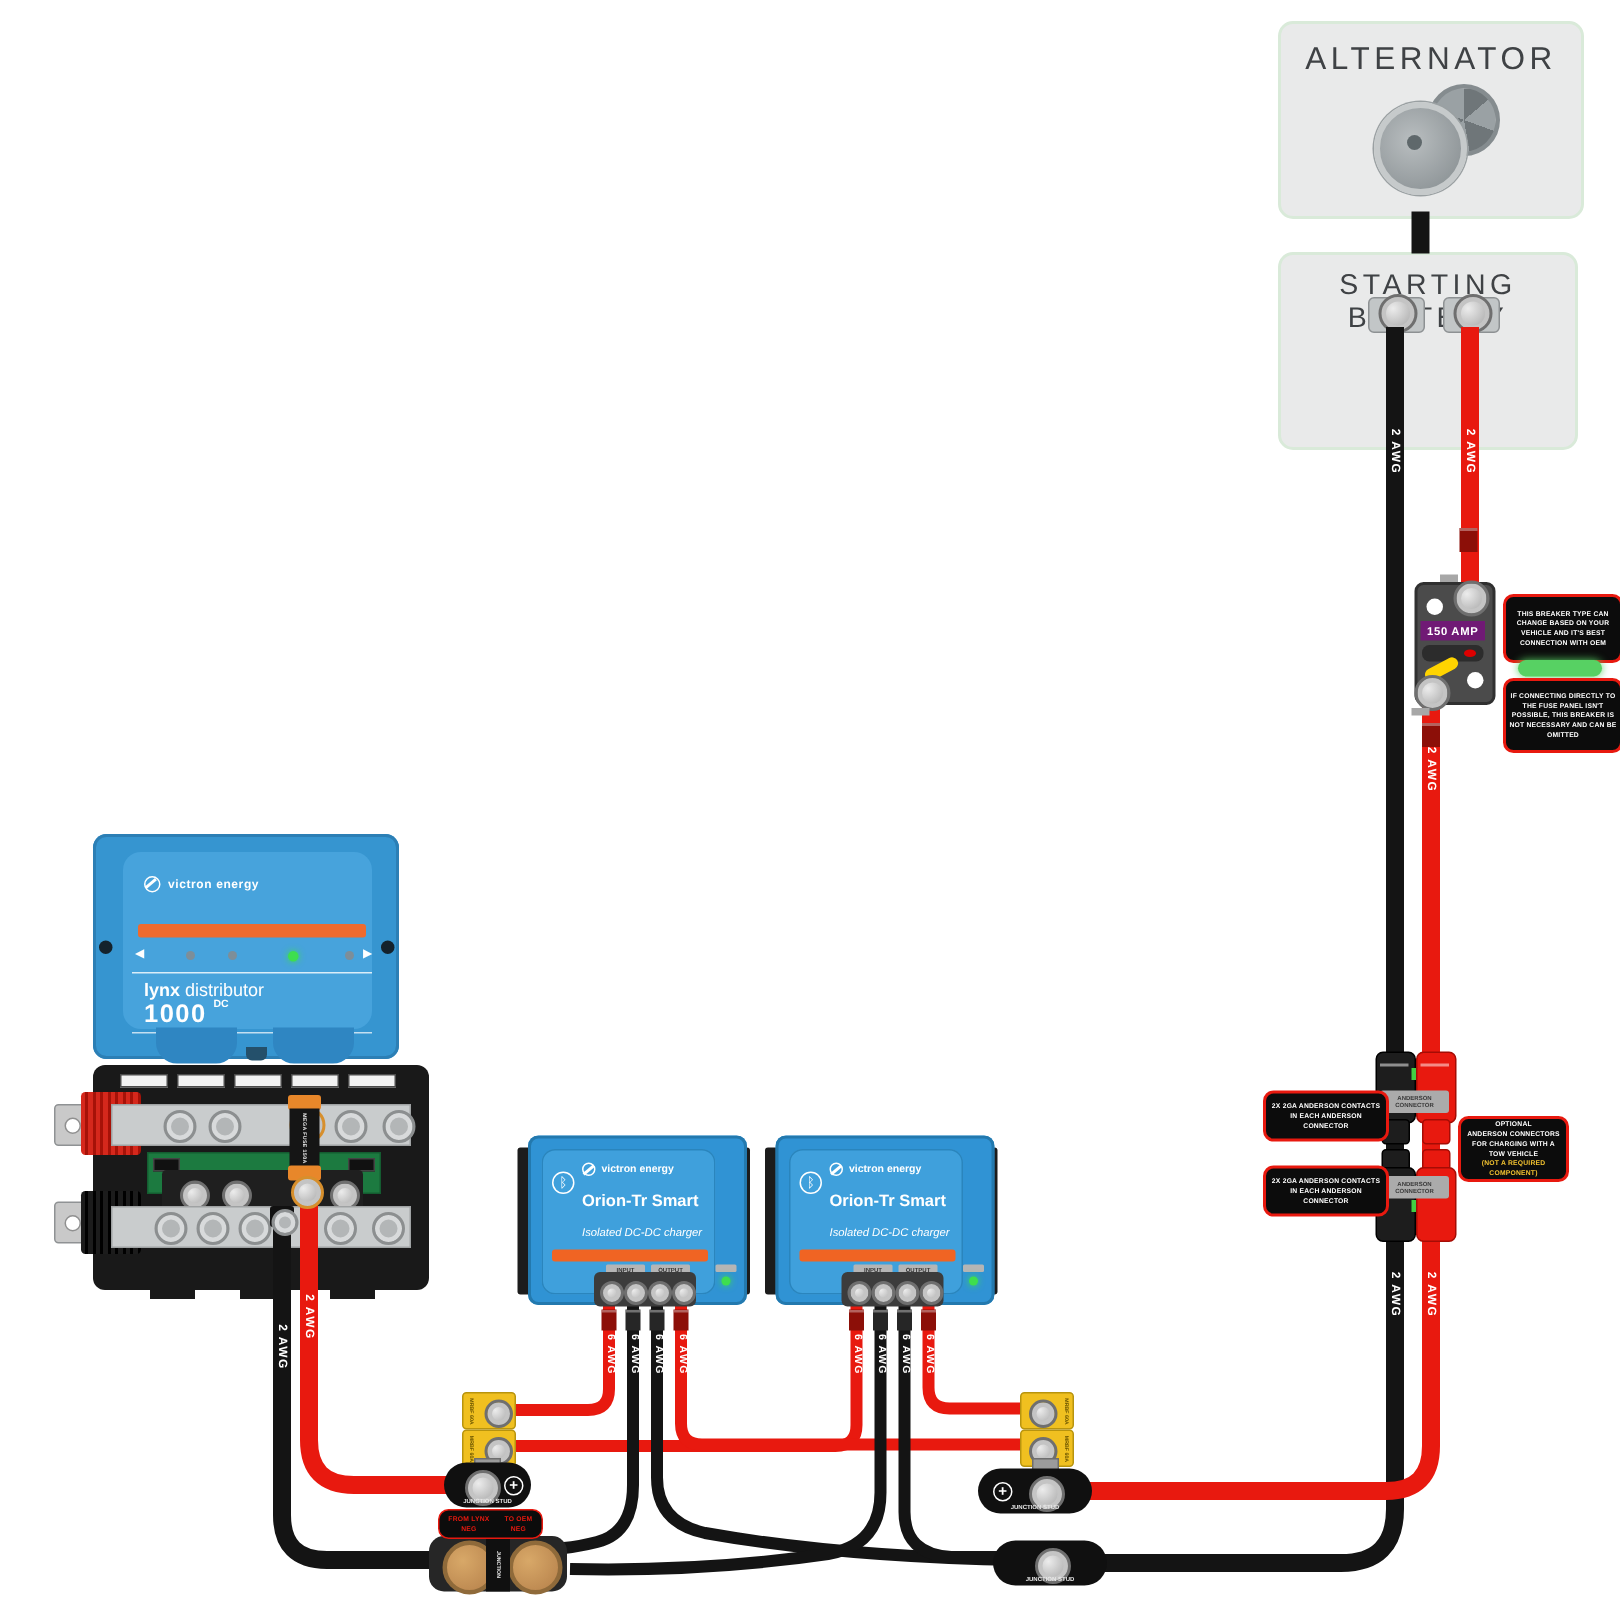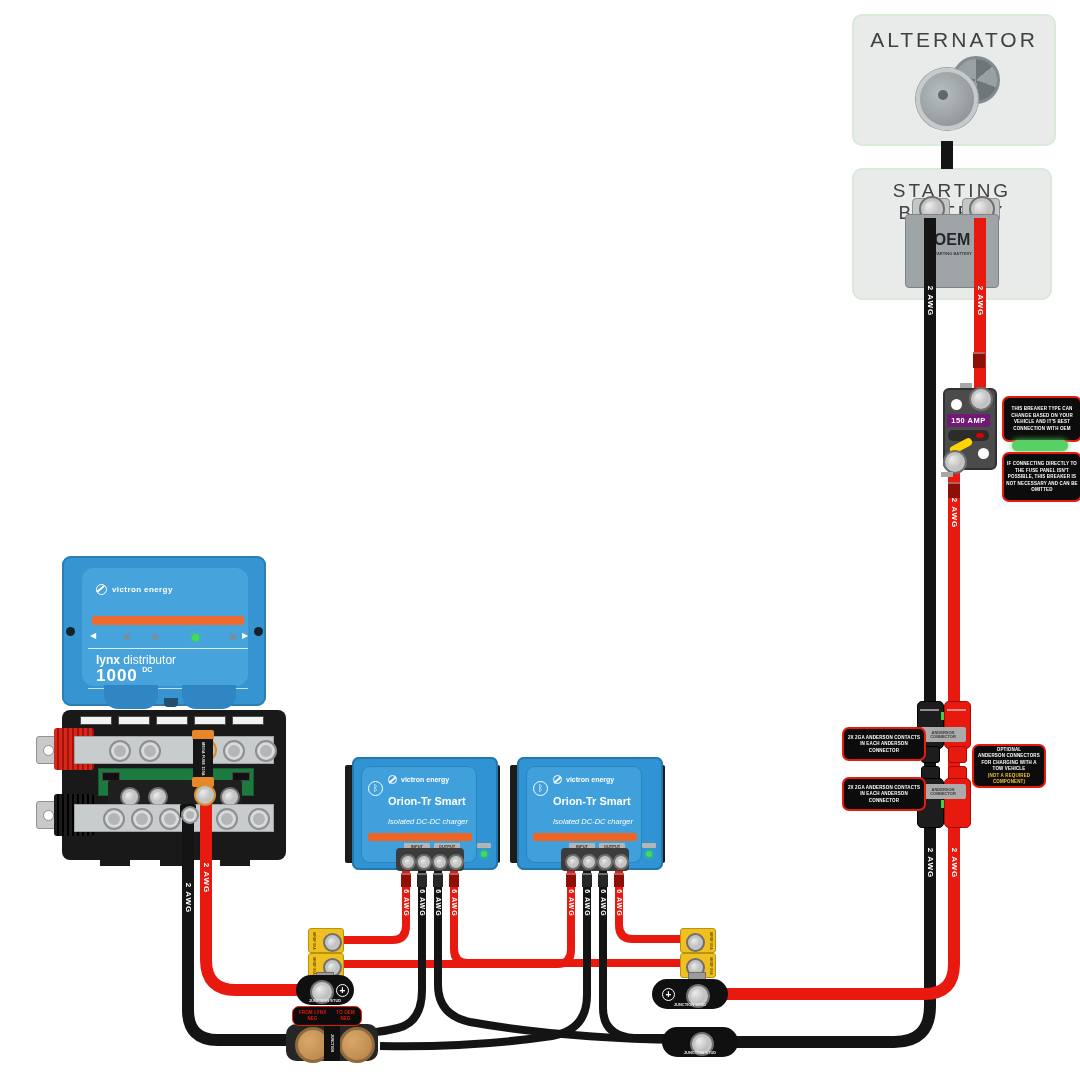--- a/index.html
+++ b/index.html
@@ -55,26 +55,20 @@
 
   <div class="abs l1 gbox" style="left:852px;top:168px;width:196px;height:128px;">
     <div class="gtitle abs" style="top:10px;font-size:19px;">STARTING BATTERY</div>
   </div>
 
   <div class="abs l2" style="left:904px;top:196px;width:96px;height:92px;">
     <div class="abs" style="left:8px;top:2px;width:36px;height:22px;background:#c2c6c7;border:1px solid #8d9193;border-radius:4px;"></div>
     <div class="abs" style="left:58px;top:2px;width:36px;height:22px;background:#c2c6c7;border:1px solid #8d9193;border-radius:4px;"></div>
     <div class="abs stud" style="left:15px;top:0px;width:22px;height:22px;"></div>
     <div class="abs stud" style="left:65px;top:0px;width:22px;height:22px;"></div>
-    <div class="abs" style="left:1px;top:18px;width:92px;height:72px;background:#9fa5a7;border:1px solid #7e8486;border-radius:4px;">
-      <div style="width:100%;text-align:center;margin-top:16px;font-size:16px;font-weight:bold;color:#23272a;">OEM</div>
-      <div style="position:relative;height:10px;">
-          <span class="mi" style="font-size:8px;color:#3a3e41;">STARTING BATTERY</span>
-        </div>
-    </div>
   </div>
 
   <div class="abs l2" style="left:36px;top:706px;width:252px;height:160px;">
     <div class="abs" style="left:26px;top:4px;width:224px;height:150px;background:#191919;border-radius:8px;"></div>
     <div class="abs" style="left:64px;top:152px;width:30px;height:8px;background:#191919;"></div>
     <div class="abs" style="left:124px;top:152px;width:30px;height:8px;background:#191919;"></div>
     <div class="abs" style="left:184px;top:152px;width:30px;height:8px;background:#191919;"></div>
 
     <div class="abs" style="left:44px;top:10px;width:30px;height:7px;background:#f2f2f2;border:1px solid #4a4a4a;"></div>
     <div class="abs" style="left:82px;top:10px;width:30px;height:7px;background:#f2f2f2;border:1px solid #4a4a4a;"></div>

